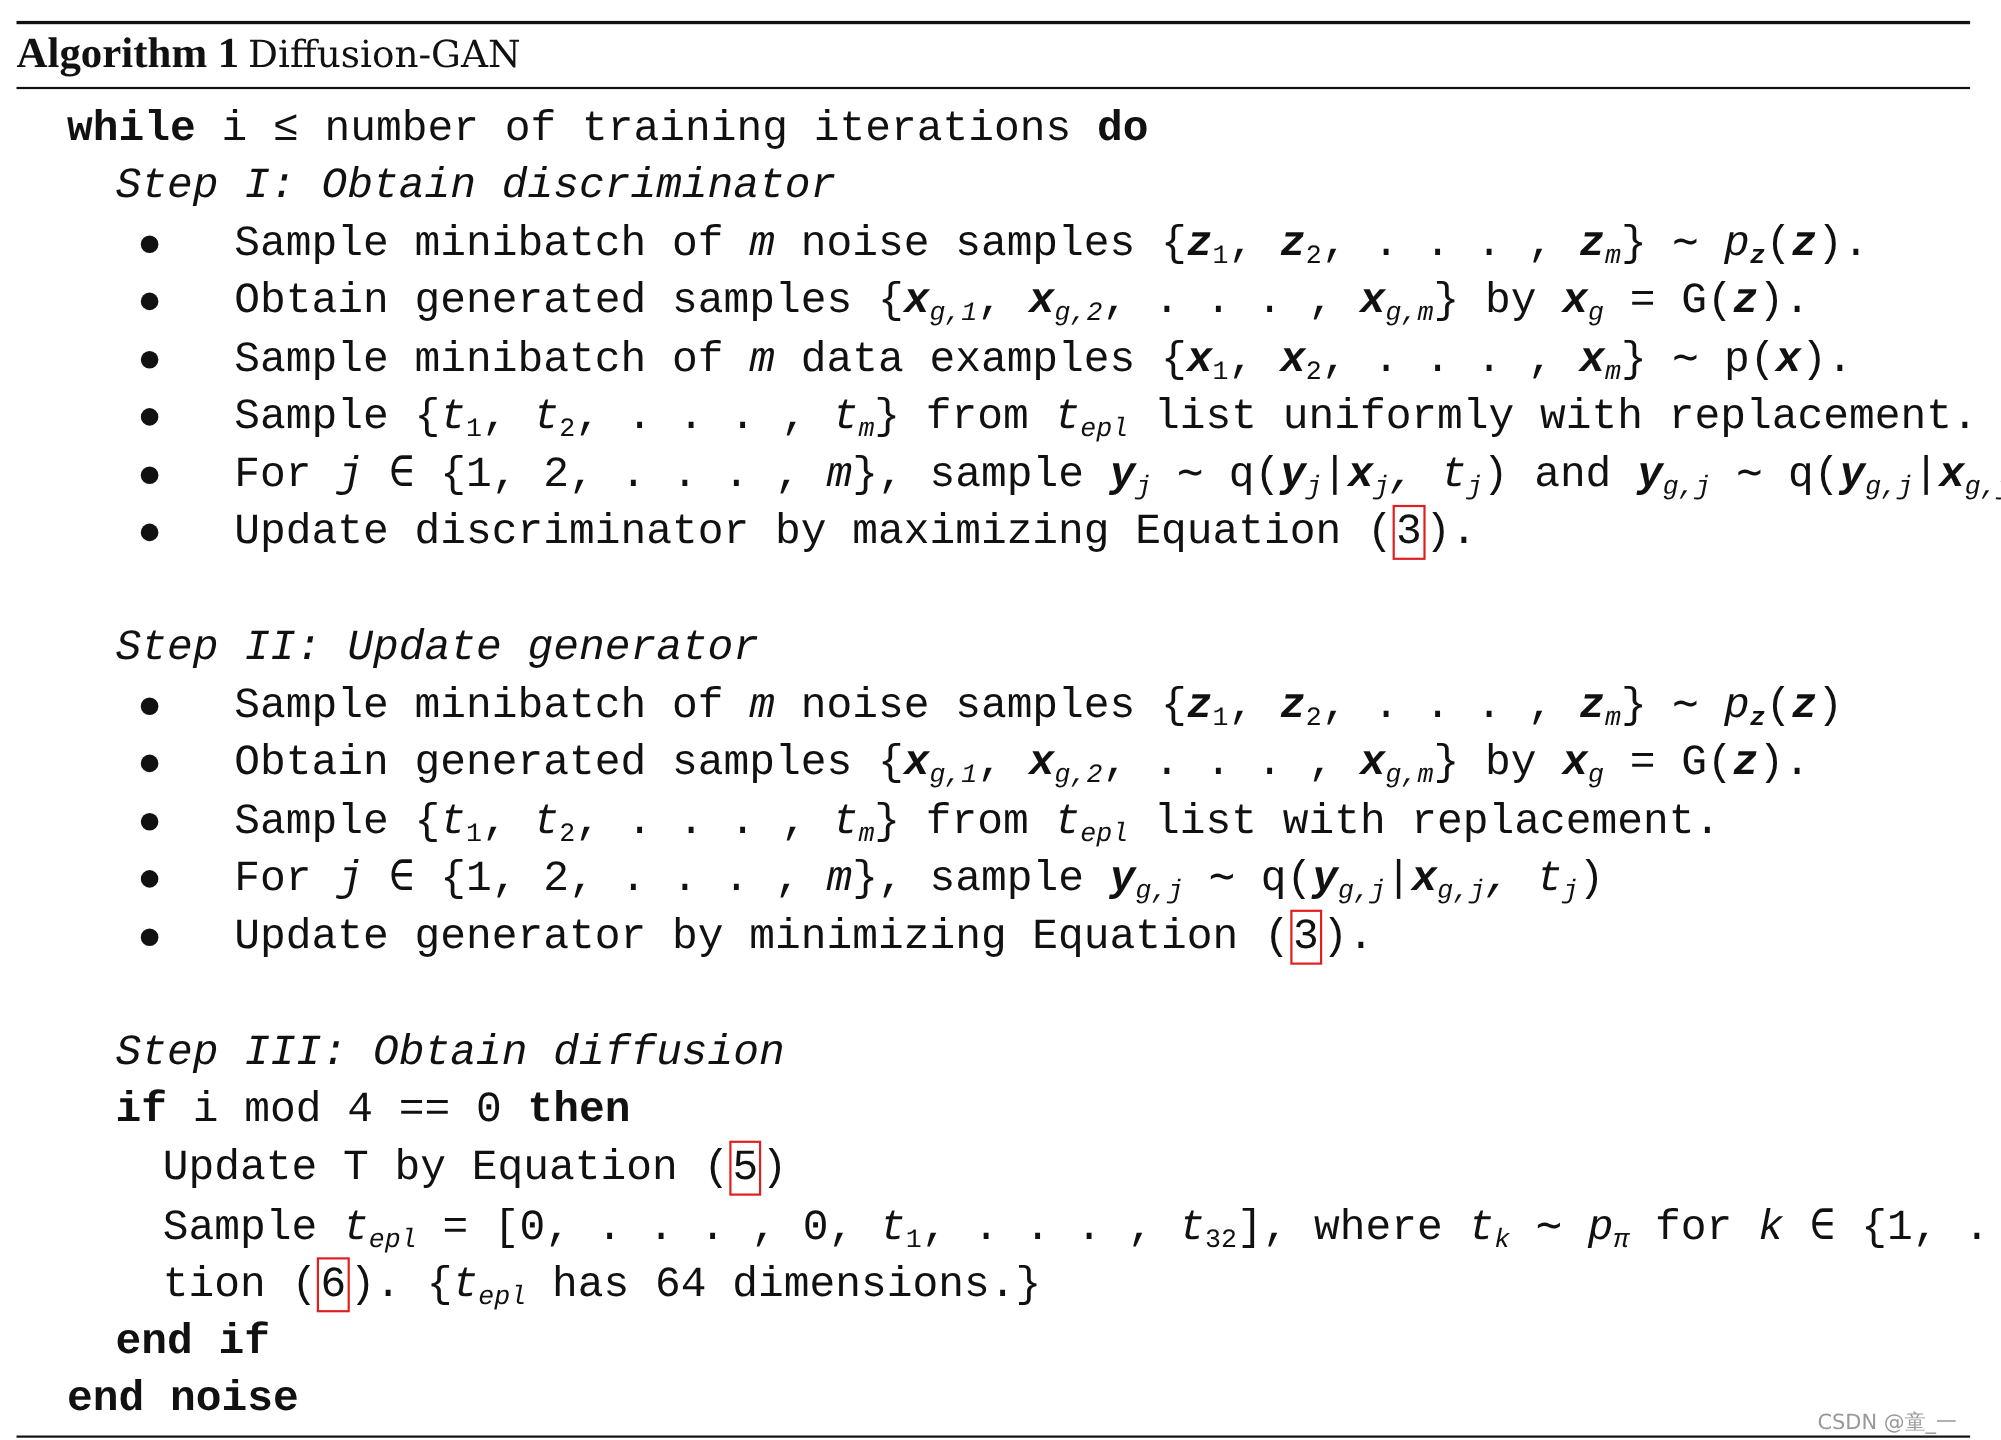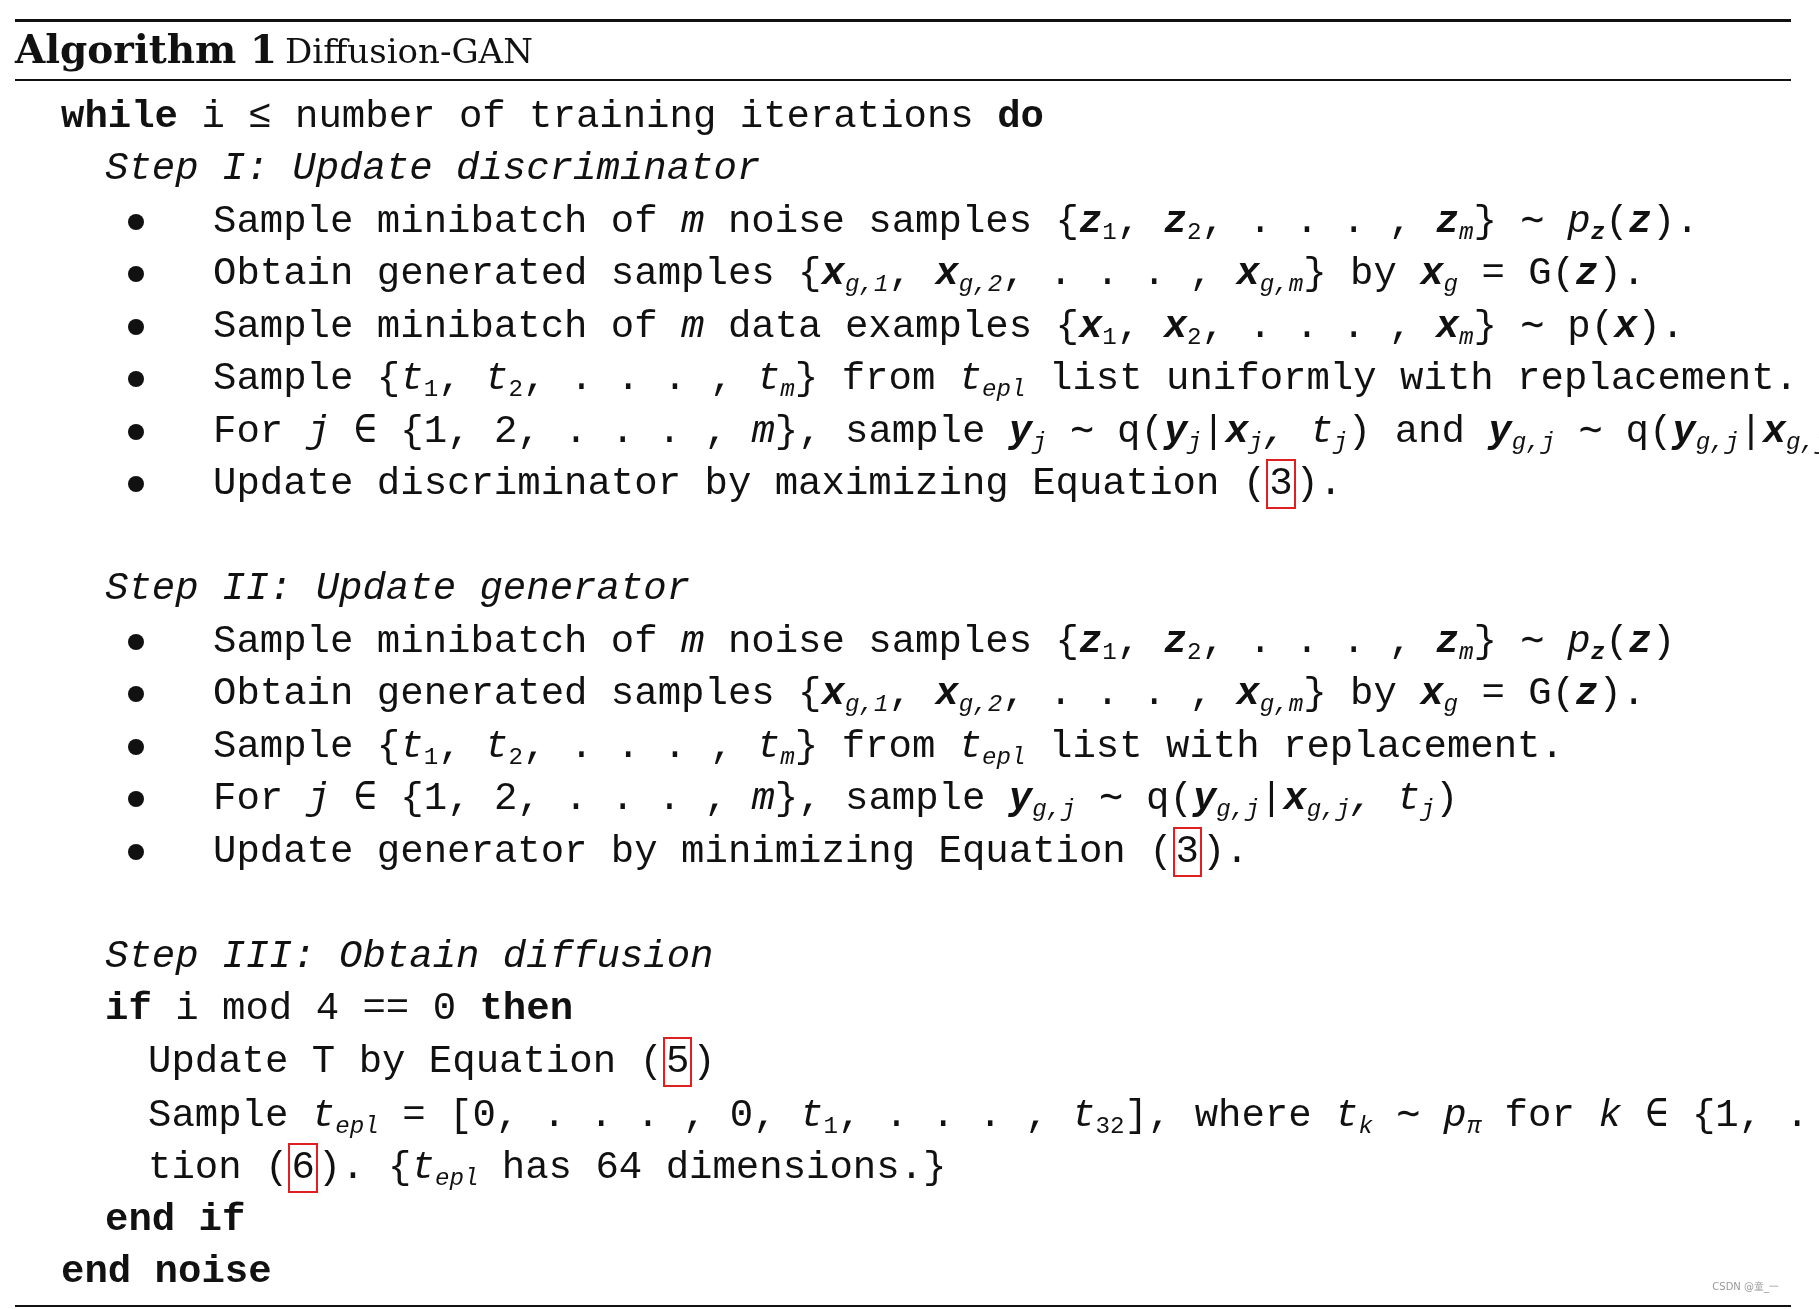--- a/index.html
+++ b/index.html
@@ -3,48 +3,48 @@
 <meta charset="utf-8">
 <style>
   html, body { margin:0; padding:0; background:#fff; }
   body { width:1819px; height:1309px; position:relative; overflow:hidden;
          font-family:"DejaVu Serif","Liberation Serif",serif; color:#111; }
   .rule { position:absolute; left:15px; width:1776px; background:#111; }
   .rule.top { top:19px; height:3px; }
   .rule.mid { top:79px; height:2px; }
   .rule.bot { top:1305px; height:2px; }
   .title { position:absolute; left:15px; top:22px; font-size:39px; line-height:54px; white-space:nowrap; }
-  .title b { font-weight:bold; }
+  .title b { font-weight:bold;font-family:Liberation Serif, serif; }
   .title .name { font-size:34px; margin-left:8px; }
   .line { position:absolute; font-size:39px; line-height:52px; white-space:nowrap;
           font-family:Liberation Mono, monospace; }
   .kw { font-weight:bold; }
   .it { font-style:italic; }
   .m { font-style:italic; }
   .mb { font-style:italic; font-weight:bold; }
   sub { font-size:0.62em; vertical-align:-0.3em; line-height:0; }
   .bullet { position:absolute; left:128px; width:16px; height:16px; border-radius:50%; background:#111; }
   .ref { display:inline-block; border:2.5px solid #e02020; padding:0 1px; line-height:46px; }
   .watermark { position:absolute; right:40px; top:1280px; font-family:"DejaVu Sans",sans-serif;
-               font-size:10px; color:#999; }
+               font-size:19px; color:#999; }
 </style>
 </head>
 <body>
 
 <div class="rule top"></div>
 <div class="title">
   <b>Algorithm 1</b><span class="name">Diffusion-GAN</span>
 </div>
 <div class="rule mid"></div>
 
 <div class="line" style="left:61px;top:91px">
   <span class="kw">while</span><span> i ≤ number of training iterations </span><span class="kw">do</span>
 </div>
 
-<div class="line it" style="left:105px;top:143px">Step I: Update discriminator</div>
+<div class="line it" style="left:105px;top:143px">Step I: Obtain discriminator</div>
 
 <div class="bullet" style="top:214px"></div>
 <div class="line" style="left:213px;top:196px">
   <span>Sample minibatch of </span><span class="m">m</span><span> noise samples {</span><span class="mb">z</span><sub>1</sub><span>, </span><span class="mb">z</span><sub>2</sub><span>, . . . , </span><span class="mb">z</span><sub class="m">m</sub><span>} ∼ </span><span class="m">p</span><sub class="mb">z</sub><span>(</span><span class="mb">z</span><span>).</span>
 </div>
 
 <div class="bullet" style="top:266px"></div>
 <div class="line" style="left:213px;top:248px">
   <span>Obtain generated samples {</span><span class="mb">x</span><sub class="m">g,1</sub><span>, </span><span class="mb">x</span><sub class="m">g,2</sub><span>, . . . , </span><span class="mb">x</span><sub class="m">g,m</sub><span>} by </span><span class="mb">x</span><sub class="m">g</sub><span> = G(</span><span class="mb">z</span><span>).</span>
 </div>

